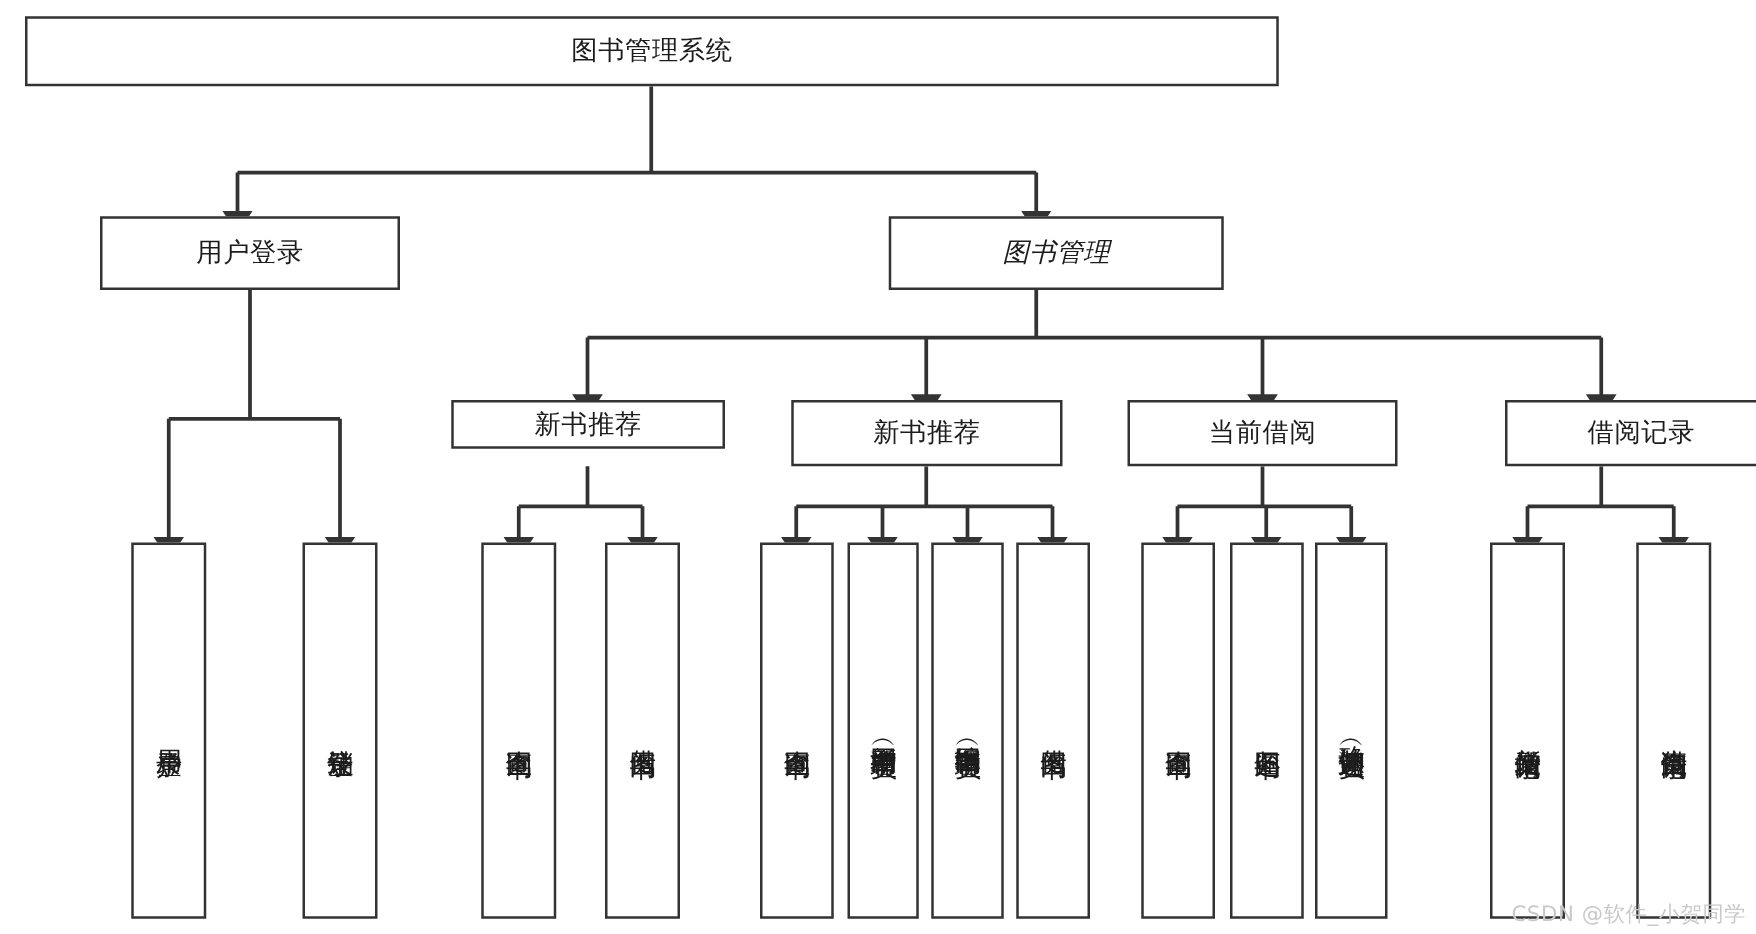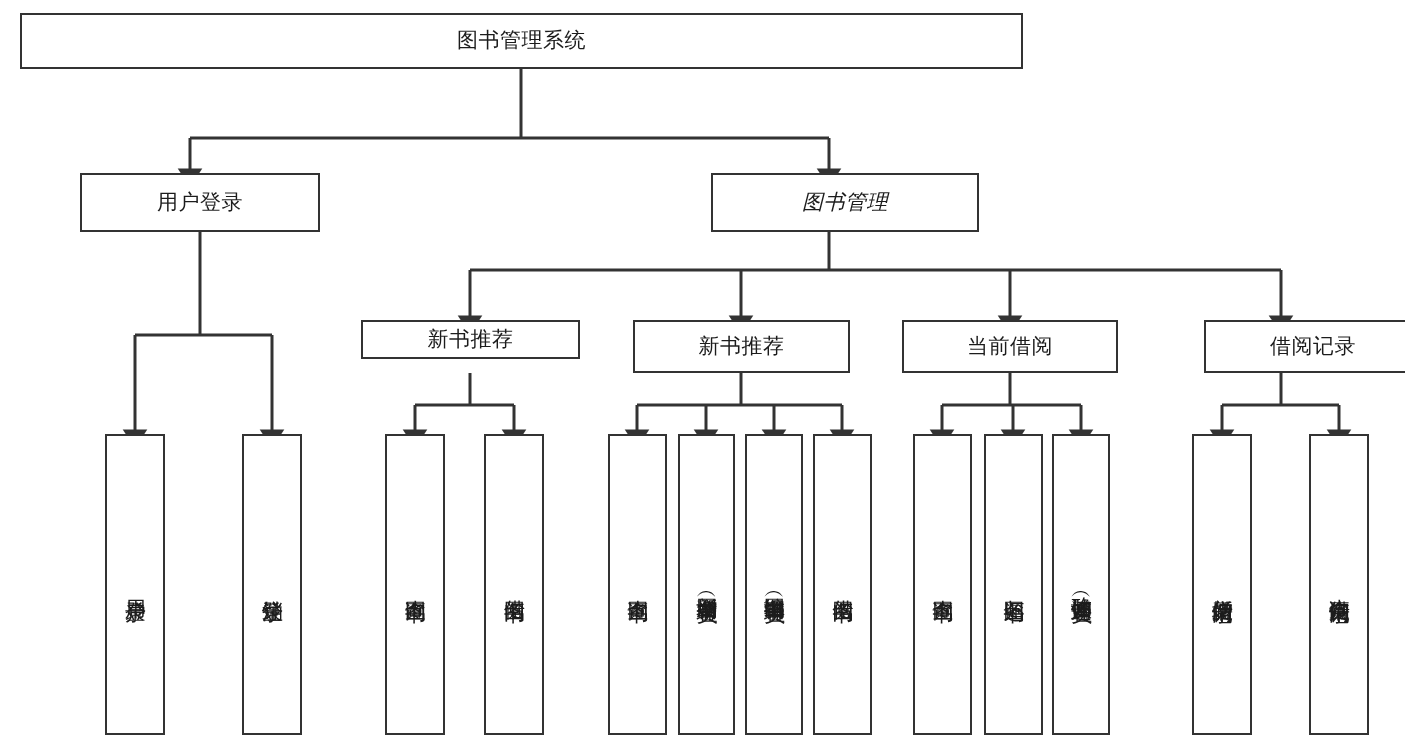--- a/index.html
+++ b/index.html
@@ -168,14 +168,15 @@
         <span class="node-label">确认归还（管理员）</span>
       </div>
       <div class="node-box vert" style="left: 1192px; top: 434px; width: 60px; height: 301px;">
         <span class="node-label">新增借阅记录</span>
       </div>
       <div class="node-box vert" style="left: 1309px; top: 434px; width: 60px; height: 301px;">
         <span class="node-label">查询借阅记录</span>
       </div>
     </div>
 
+  <div class="watermark">CSDN @软件_小贺同学</div>
 
 </div>
 
 </body></html>

